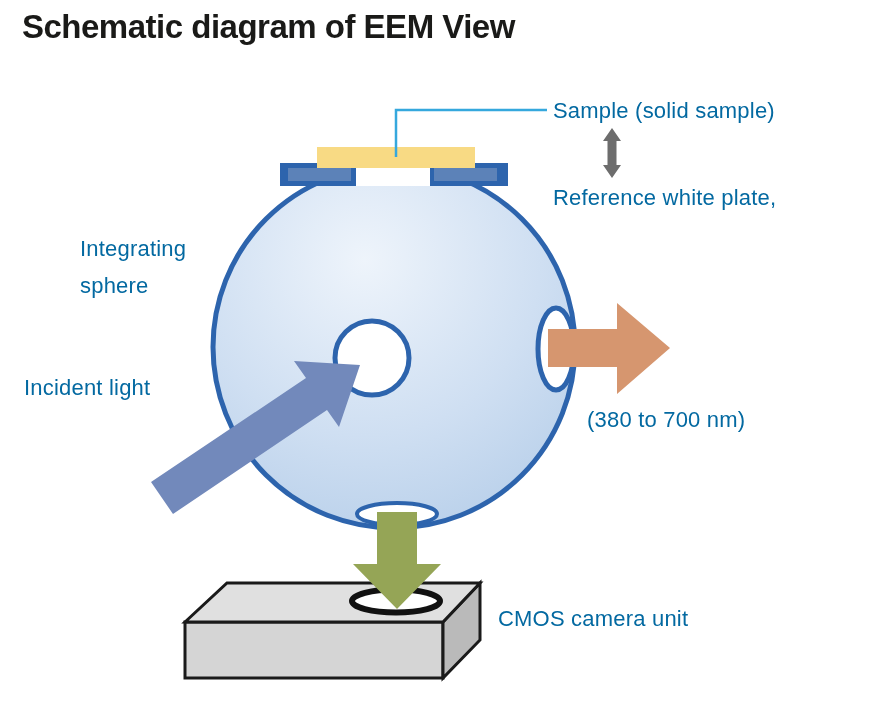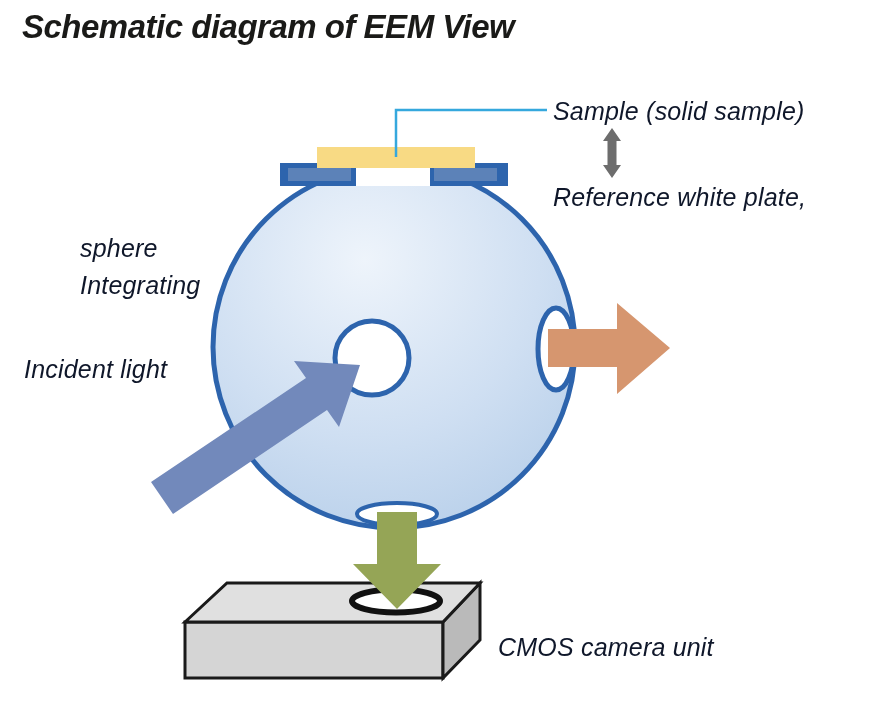--- a/index.html
+++ b/index.html
@@ -2,44 +2,44 @@
 <html><head>
 <meta charset="utf-8">
 <style>
   html, body { margin: 0; padding: 0; background: #ffffff; }
   body {
     width: 896px; height: 709px;
     font-family: "Liberation Sans", "DejaVu Sans", sans-serif;
     color: #1c1c1c;
     overflow: hidden;
   }
-  #stage { position: relative; width: 896px; height: 510px; background: #fff; font-style: italic; }
+  #stage { position: relative; width: 896px; height: 510px; background: #fff; }
   #diagram-svg { position: absolute; left: 0; top: 0; }
   .label {
     position: absolute;
-    font-size: 25px;
+    font-size: 22px;
     letter-spacing: 0.2px;
-    color: #0f172a;
+    color: #0369a1;
     white-space: nowrap;
   }
   .title {
     position: absolute;
     left: 22px; top: 8px;
     font-size: 33px;
     font-weight: bold;
     letter-spacing: -0.5px;
     color: #1a1a18;
     white-space: nowrap;
   }
   .lab-sample       { left: 553px; top: 95px;  line-height: 32px; }
   .lab-reference    { left: 553px; top: 181px; line-height: 33px; }
   .lab-integrating  { left: 80px;  top: 230px; line-height: 37px; }
-  .lab-incident     { left: 24px;  top: 351px; line-height: 36px; text-align: right; }
+  .lab-incident     { left: 24px;  top: 370px; line-height: 36px; text-align: right; }
   .lab-fluorescence { left: 587px; top: 401px; line-height: 37px; }
-  .lab-cmos         { left: 498px; top: 603px; line-height: 32px; margin-top: 28px; }
+  .lab-cmos         { left: 498px; top: 603px; line-height: 32px; }
 </style>
 </head>
 <body>
 
 <div id="stage">
 
   <svg id="diagram-svg" width="896" height="709" viewBox="0 0 896 709">
     <defs>
       <radialGradient id="sphereGrad" cx="42%" cy="26%" r="88%">
         <stop offset="0%" stop-color="#eef4fb"></stop>
@@ -81,26 +81,27 @@
 
   <div class="title">Schematic diagram of EEM View</div>
 
   <div class="label lab-sample">Sample (solid sample)</div>
 
   <div class="label lab-reference">
     <div>Reference white plate,</div>
   </div>
 
   <div class="label lab-integrating">
+    <div>Integrating</div>
     <div>sphere</div>
-    <div>Integrating</div>
   </div>
 
   <div class="label lab-incident">
     <div>Incident light</div>
   </div>
 
   <div class="label lab-fluorescence">
+    <div>(380 to 700 nm)</div>
   </div>
 
   <div class="label lab-cmos">CMOS camera unit</div>
 
 </div>
 
 </body></html>

